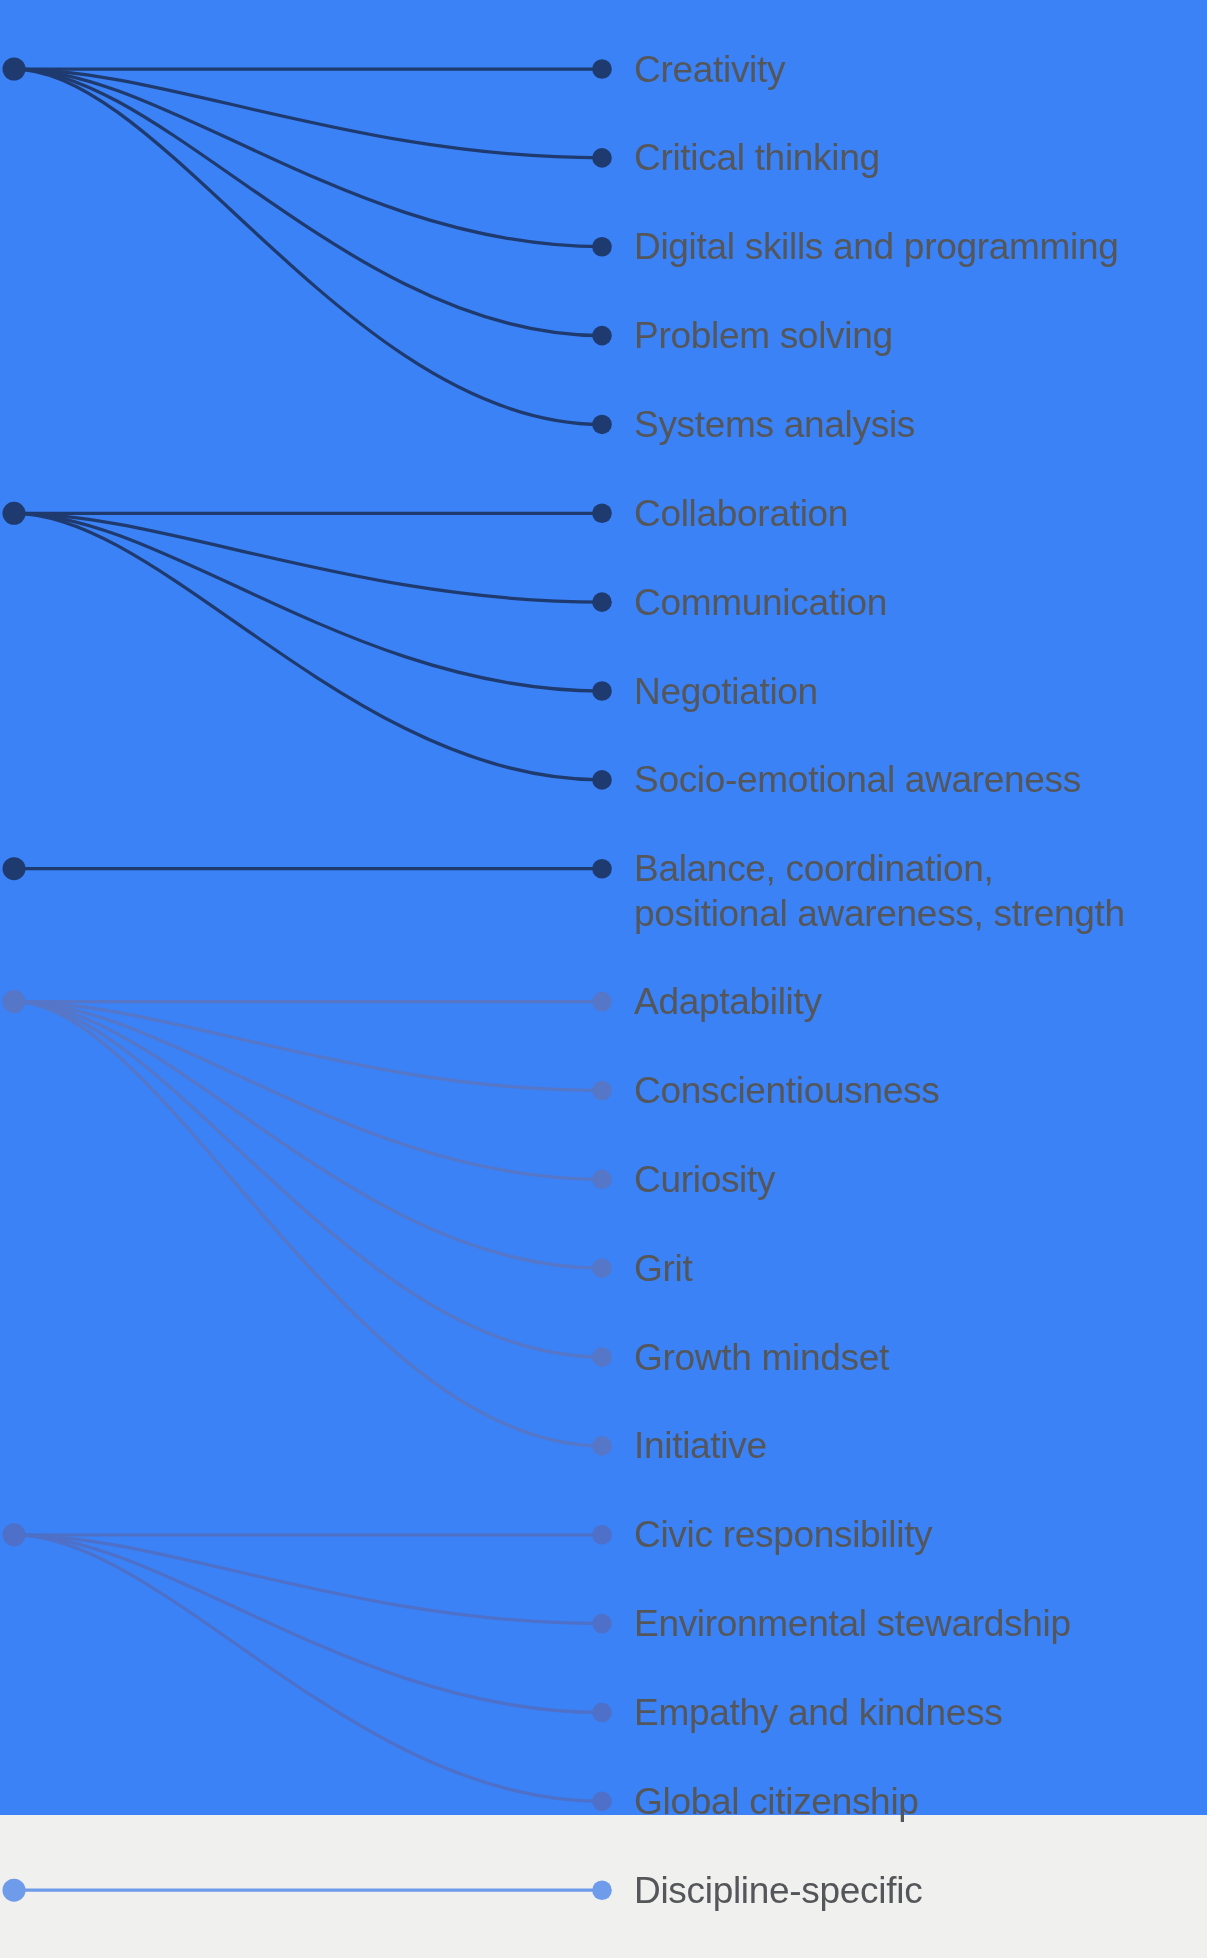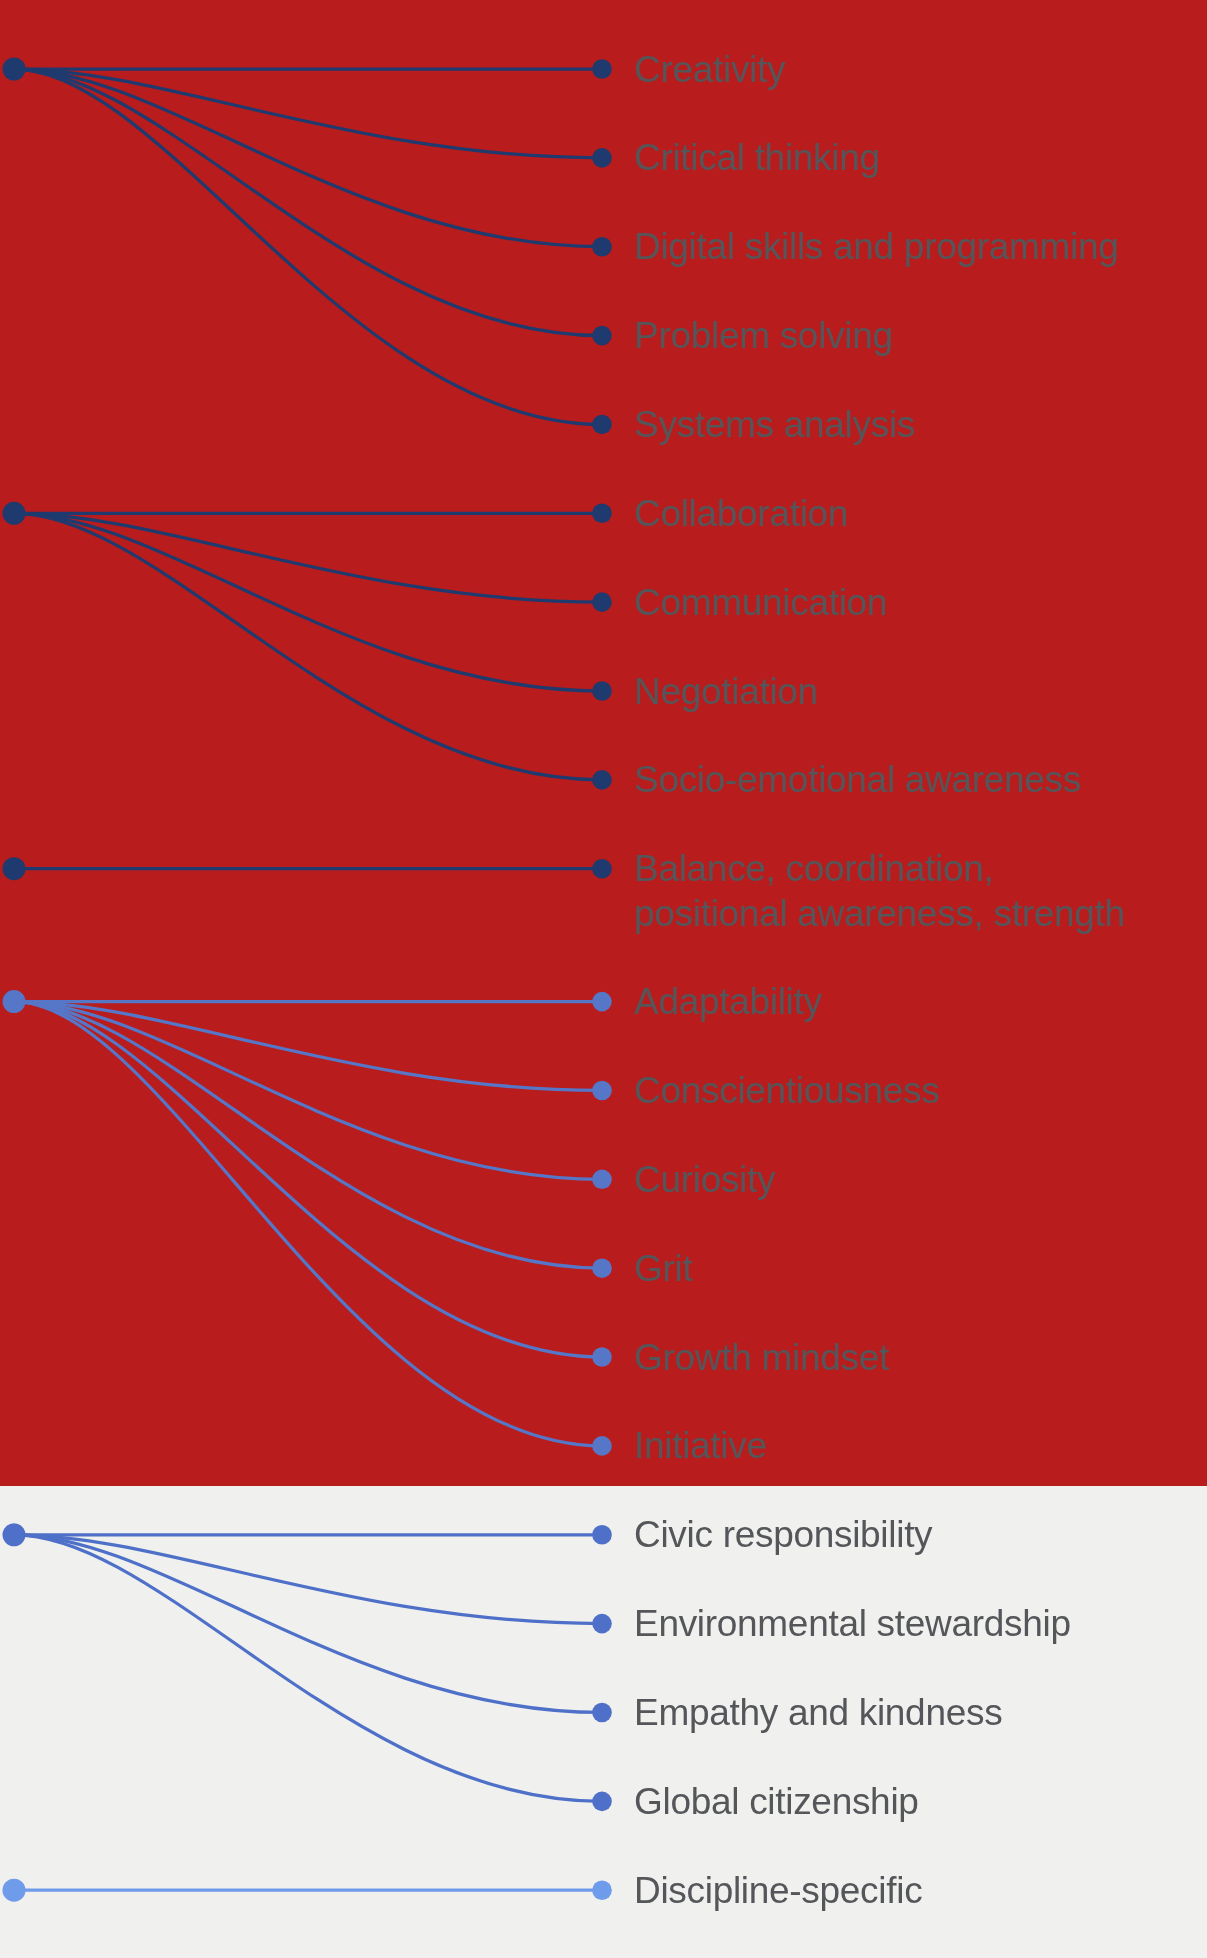--- a/index.html
+++ b/index.html
@@ -6,22 +6,22 @@
     margin: 0;
     padding: 0;
     width: 1207px;
     height: 1958px;
     background: #F0F0EE;
     overflow: hidden;
   }
   .canvas {
     position: relative;
     width: 1207px;
-    height: 1486px;
-    background: #b91c1c;
+    height: 1815px;
+    background: #3b82f6;
   }
   svg { display: block; }
   svg text {
     font-family: "Liberation Sans", sans-serif;
     font-size: 37px;
     letter-spacing: -0.3px;
     fill: #54565A;
   }
 </style>
 </head>

